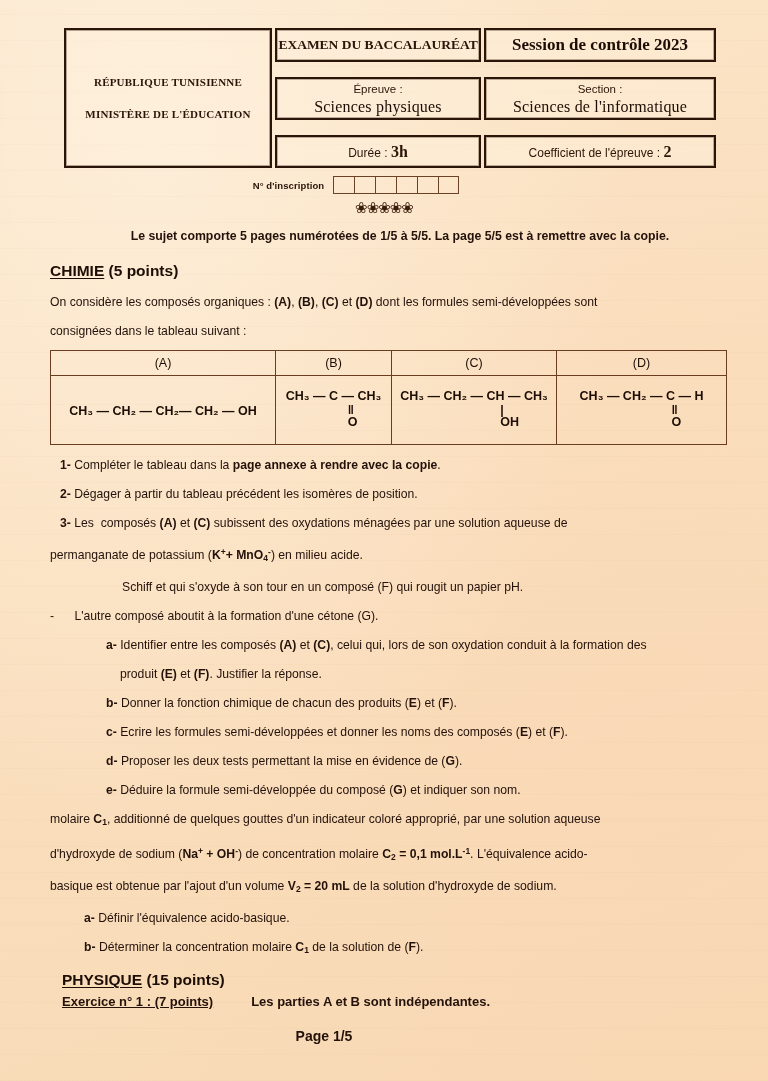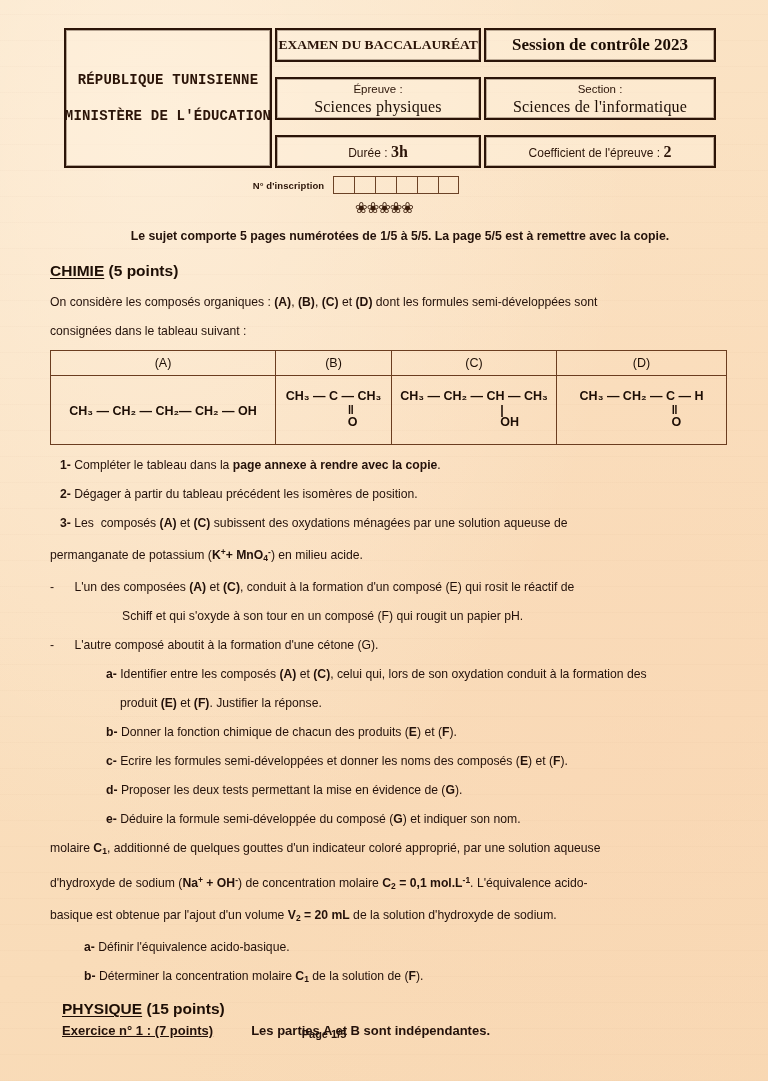--- a/index.html
+++ b/index.html
@@ -40,23 +40,23 @@
     border: 2.5px solid #2b1408;
     box-shadow: inset 0 0 0 1px rgba(43,20,8,0.35);
     display: flex;
     flex-direction: column;
     align-items: center;
     justify-content: center;
     gap: 20px;
     background: rgba(255,241,221,0.45);
   }
   .hdr-left div {
-    font-family: Liberation Mono, monospace;
-    font-weight: 700;
-    font-size: 14px;
+    font-family: Liberation Serif, serif;
+    font-weight: 700;
+    font-size: 11px;
     letter-spacing: .2px;
     color: #2b1408;
     text-align: left;
     white-space: nowrap;
   }
   .hdr-mid, .hdr-right {
     display: flex;
     flex-direction: column;
     gap: 15px;
   }
@@ -258,21 +258,21 @@
     white-space: pre;
   }
 
   
   .footer {
     position: absolute;
     left: 0;
     top: 1028px;
     width: 648px;
     text-align: center;
-    font-size: 11px;
+    font-size: 14px;
     font-weight: 700;
     color: #23110a;
     font-family: "Liberation Sans", sans-serif;
   }
 
   
   .ghost {
     position: absolute;
     inset: 0;
     pointer-events: none;
@@ -388,21 +388,20 @@
         </td>
       </tr>
     </tbody>
       </table>
 
     <p class="para nj ind1"><b>1-</b> Compléter le tableau dans la <b>page annexe à rendre avec la copie</b>.</p>
     <p class="para nj ind1"><b>2-</b> Dégager à partir du tableau précédent les isomères de position.</p>
     <p class="para ind1"><b>3-</b> Les &nbsp;composés <b>(A)</b> et <b>(C)</b> subissent des oxydations ménagées par une solution aqueuse de</p>
     <p class="para nj">permanganate de  potassium (<b>K<sup>+</sup>+ MnO<sub>4</sub><sup>-</sup></b>) en milieu acide.</p>
 
-    <p class="para ind3">-&nbsp;&nbsp;&nbsp;&nbsp;&nbsp;&nbsp;L'un des composées <b>(A)</b> et <b>(C)</b>, conduit à la formation d'un composé (E) qui rosit le réactif de</p>
     <p class="para nj hang">Schiff et qui s'oxyde à son tour en un composé (F) qui rougit un papier pH.</p>
     <p class="para nj ind3">-&nbsp;&nbsp;&nbsp;&nbsp;&nbsp;&nbsp;L'autre composé aboutit à la formation d'une cétone (G).</p>
 
     <p class="para" style="padding-left:56px"><b>a-</b> Identifier entre les composés <b>(A)</b> et <b>(C)</b>, celui qui, lors de son oxydation conduit à la formation des</p>
     <p class="para nj" style="padding-left:70px">produit <b>(E)</b> et <b>(F)</b>. Justifier la réponse.</p>
     <p class="para nj" style="padding-left:56px"><b>b-</b> Donner la fonction chimique de chacun des produits (<b>E</b>) et (<b>F</b>).</p>
     <p class="para nj" style="padding-left:56px"><b>c-</b> Ecrire les formules semi-développées et donner les noms des composés (<b>E</b>) et (<b>F</b>).</p>
     <p class="para nj" style="padding-left:56px"><b>d-</b> Proposer les deux tests permettant la mise en évidence de (<b>G</b>).</p>
     <p class="para nj" style="padding-left:56px"><b>e-</b> Déduire la formule semi-développée du composé (<b>G</b>) et indiquer son nom.</p>
 

